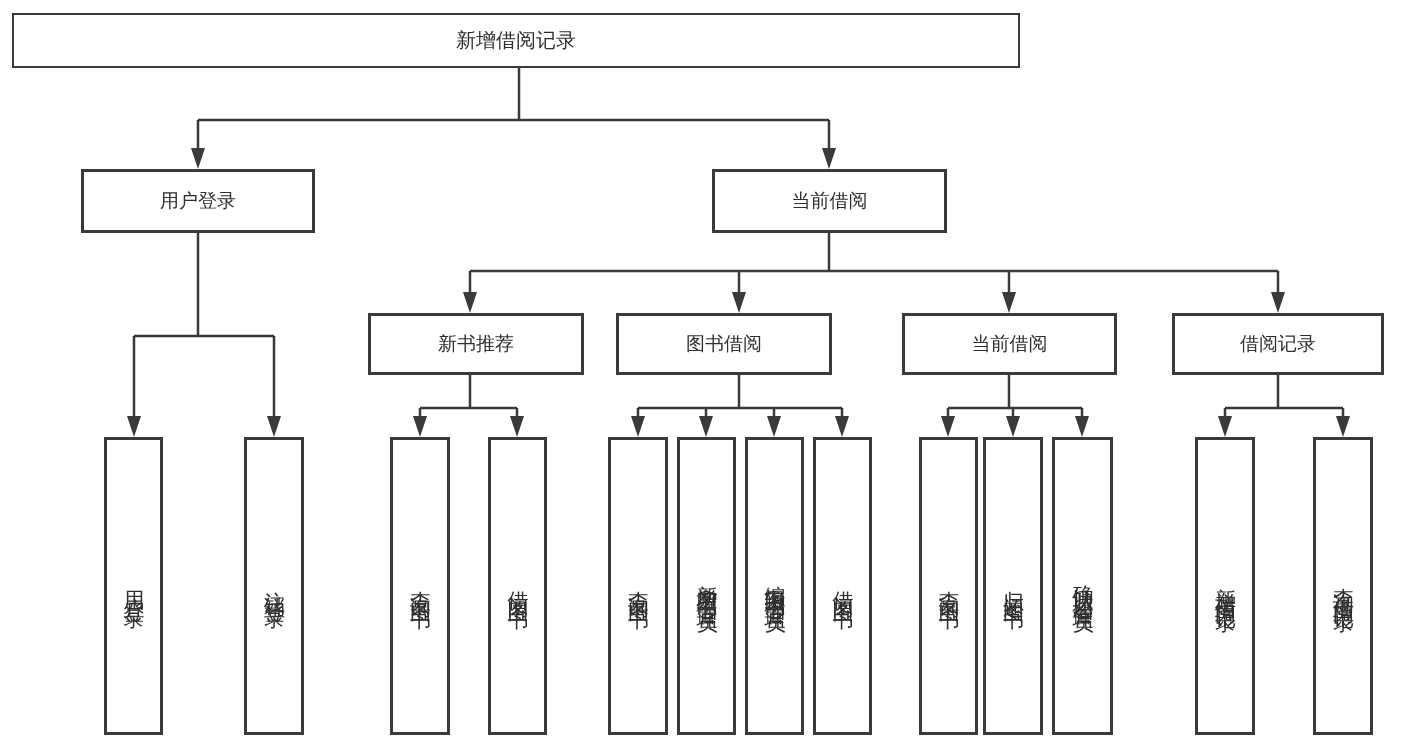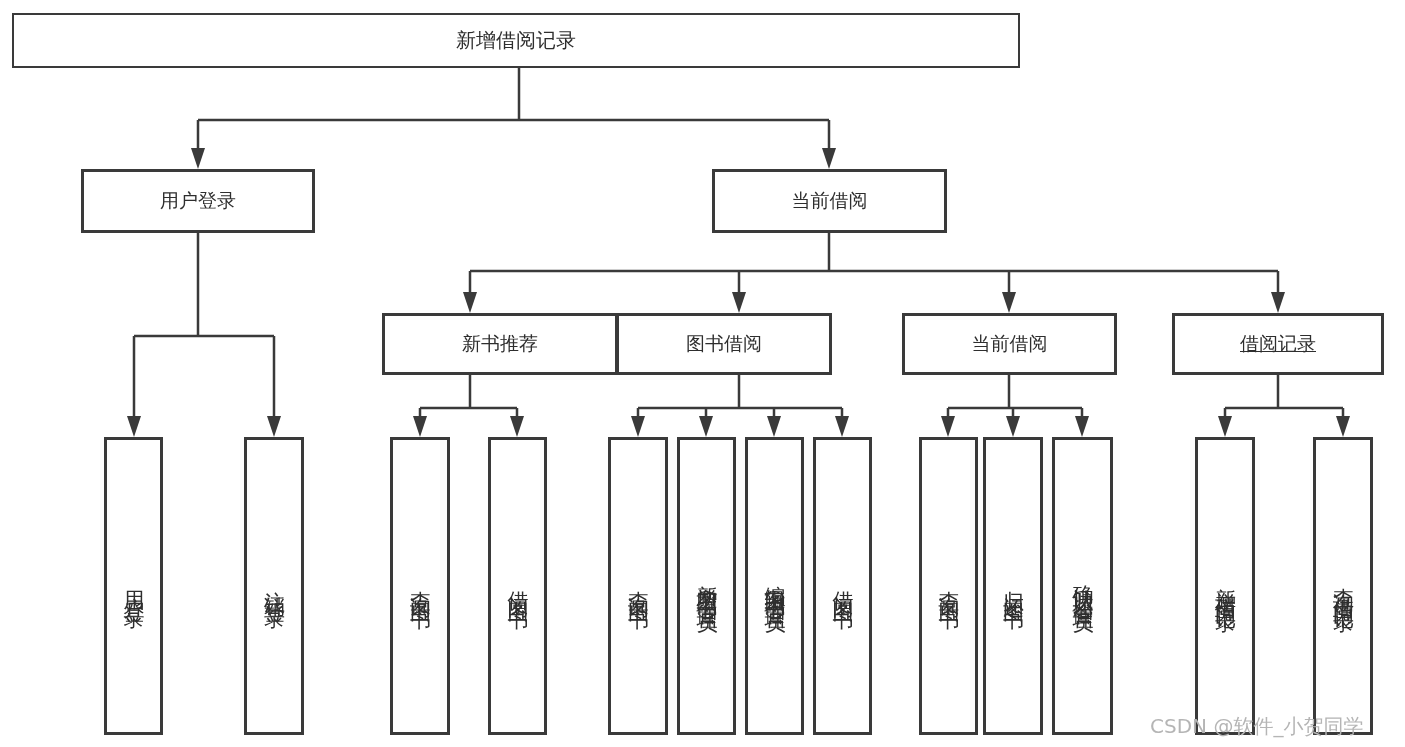--- a/index.html
+++ b/index.html
@@ -38,24 +38,24 @@
     left: 12px; top: 13px;
     width: 1008px; height: 55px;
     border-width: 2px;
     font-size: 20px;
   }
   .box.lvl1 { top: 169px; height: 64px; }
   #n-user-login { left: 81px;  width: 234px; }
   #n-book-mgmt  { left: 712px; width: 235px; }
 
   .box.lvl2 { top: 313px; height: 62px; }
-  #n-new-book   { left: 382px;  width: 236px; }
+  #n-new-book   { left: 368px;  width: 216px; }
   #n-borrowing  { left: 616px;  width: 216px; }
   #n-current    { left: 902px;  width: 215px; }
-  #n-records    { left: 1172px; width: 212px; text-decoration: underline; }
+  #n-records    { left: 1172px; width: 212px; }
 
   .box.leaf {
     top: 437px;
     height: 298px;
     writing-mode: vertical-rl;
     text-orientation: mixed;
     font-size: 21px;
     letter-spacing: 6px;
     line-height: 1;
     text-align: center;
@@ -150,15 +150,14 @@
   <div class="box leaf" id="lf-c3">编辑图书（管理员）</div>
   <div class="box leaf" id="lf-c4">借阅图书</div>
 
   <div class="box leaf" id="lf-d1">查询图书</div>
   <div class="box leaf" id="lf-d2">归还图书</div>
   <div class="box leaf" id="lf-d3">确认归还（管理员）</div>
 
   <div class="box leaf" id="lf-e1">新增借阅记录</div>
   <div class="box leaf" id="lf-e2">查询借阅记录</div>
 
-  <div class="watermark">CSDN @软件_小贺同学</div>
 
 </div>
 
 </body></html>

